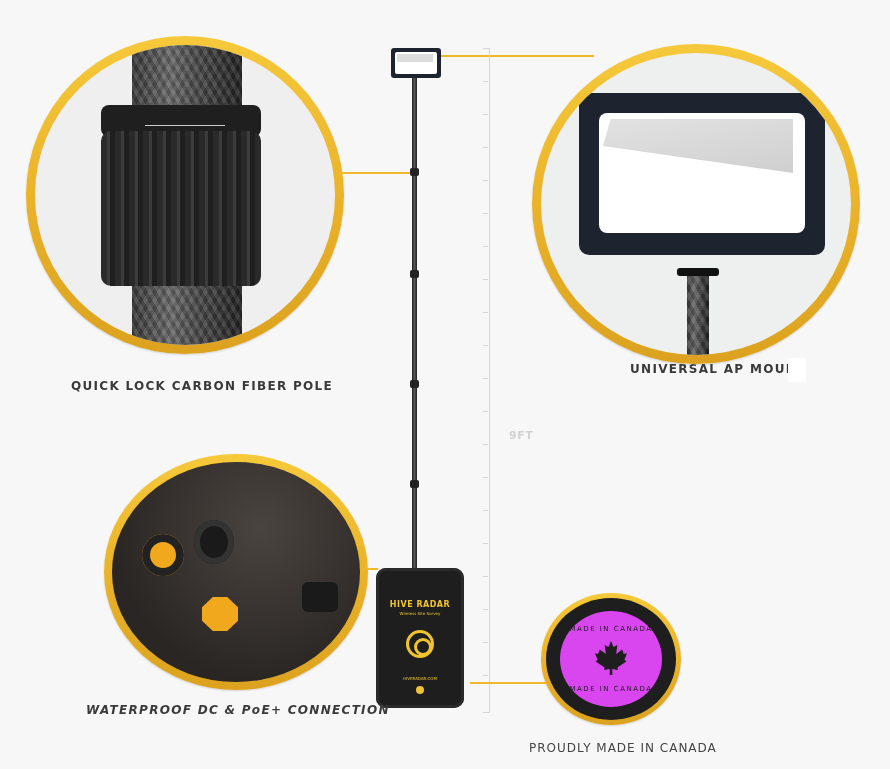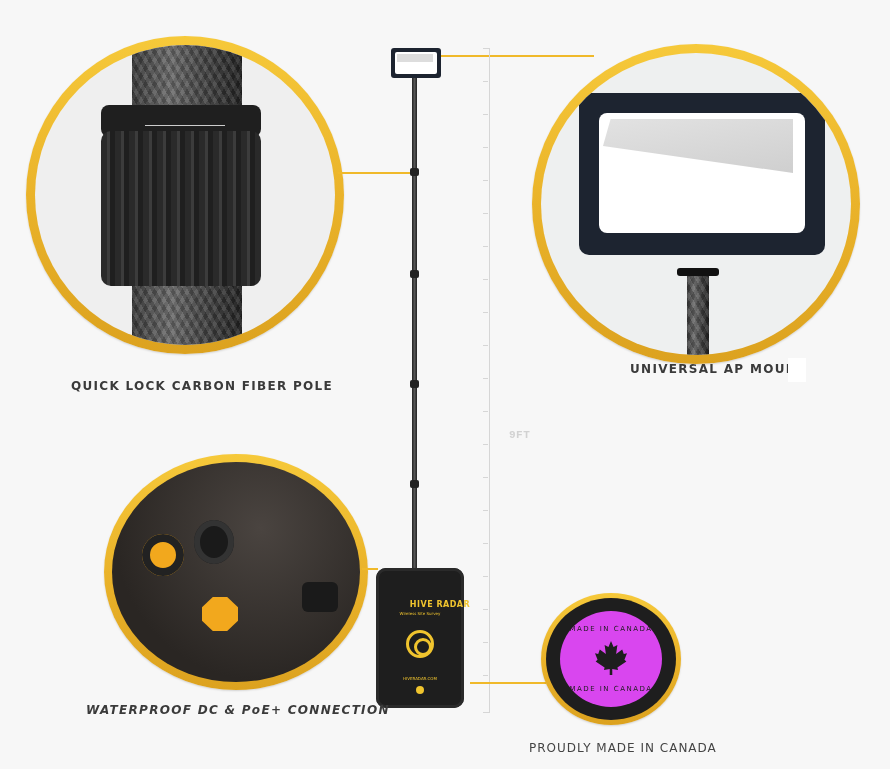--- a/index.html
+++ b/index.html
@@ -71,21 +71,21 @@
     <div class="abs" style="left:2px;top:2px;width:36px;height:8px;background:#ddd;"></div>
   </div>
 </div>
 <div class="abs" style="left:412px;top:78px;width:5px;height:500px;background:linear-gradient(90deg,#222,#555,#222);"></div>
 <div class="abs" style="left:410px;top:168px;width:9px;height:8px;background:#222;border-radius:2px;"></div>
 <div class="abs" style="left:410px;top:270px;width:9px;height:8px;background:#222;border-radius:2px;"></div>
 <div class="abs" style="left:410px;top:380px;width:9px;height:8px;background:#222;border-radius:2px;"></div>
 <div class="abs" style="left:410px;top:480px;width:9px;height:8px;background:#222;border-radius:2px;"></div>
 
 <div class="abs" style="left:376px;top:568px;width:88px;height:140px;background:#1e1e1e;border-radius:10px;box-shadow:inset 0 0 0 3px #2a2a2a;">
-  <div class="abs" style="left:0;top:32px;width:88px;text-align:center;font-size:8px;font-weight:bold;color:#f0c42e;letter-spacing:0.5px;padding-left:20px;">HIVE RADAR</div>
+  <div class="abs" style="left:0;top:32px;width:88px;text-align:center;font-size:8px;font-weight:bold;color:#f0c42e;letter-spacing:0.5px;">HIVE RADAR</div>
   <div class="abs" style="left:0;top:43px;width:88px;text-align:center;font-size:4px;color:#f0c42e;">Wireless Site Survey</div>
   <div class="abs" style="left:30px;top:62px;width:28px;height:28px;border-radius:50%;border:3px solid #f0c42e;box-sizing:border-box;">
     <div class="abs" style="left:5px;top:5px;width:12px;height:12px;border-radius:50%;border:3px solid #f0c42e;"></div>
   </div>
   <div class="abs" style="left:0;top:108px;width:88px;text-align:center;font-size:4px;color:#f0c42e;">HIVERADAR.COM</div>
   <div class="abs" style="left:40px;top:118px;width:8px;height:8px;border-radius:50%;background:#f0c42e;"></div>
 </div>
 
 <div class="abs" style="left:483px;top:48px;width:6px;height:665px;border-right:1px solid #d6d6d6;">
   <div class="abs" style="left:0;top:0;width:6px;height:1px;background:#d6d6d6;"></div>
@@ -103,21 +103,21 @@
   <div class="scale-tick" style="top:363px"></div>
     <div class="scale-tick" style="top:396px"></div>
   <div class="scale-tick" style="top:429px"></div>
     <div class="scale-tick" style="top:462px"></div>
   <div class="scale-tick" style="top:495px"></div>
     <div class="scale-tick" style="top:528px"></div>
   <div class="scale-tick" style="top:561px"></div>
     <div class="scale-tick" style="top:594px"></div>
   <div class="scale-tick" style="top:627px"></div>
 </div>
-<div class="abs" style="left:509px;top:429px;font-size:11px;font-weight:bold;color:#d2d2d2;letter-spacing:0.5px;font-family:Liberation Mono, monospace;">9FT</div>
+<div class="abs" style="left:509px;top:429px;font-size:11px;font-weight:bold;color:#d2d2d2;letter-spacing:0.5px;">9FT</div>
 
 <div class="ring" style="left:104px;top:454px;width:264px;height:236px;">
   <div class="ring-inner" style="left:8px;top:8px;width:248px;height:220px;background:radial-gradient(ellipse at 60% 30%,#4a4440,#2a2623 70%);">
     <div class="abs" style="left:30px;top:72px;width:42px;height:42px;border-radius:50%;background:#f2a81d;box-shadow:inset 0 0 0 8px #222;"></div>
     <div class="abs" style="left:82px;top:58px;width:40px;height:44px;border-radius:50%;background:#1a1a1a;box-shadow:inset 0 0 0 6px #333;"></div>
     <div class="abs" style="left:190px;top:120px;width:36px;height:30px;border-radius:6px;background:#1a1a1a;"></div>
     <div class="abs" style="left:90px;top:135px;width:36px;height:34px;background:#f2a81d;clip-path:polygon(30% 0,70% 0,100% 30%,100% 70%,70% 100%,30% 100%,0 70%,0 30%);"></div>
   </div>
 </div>
 <div class="hline" style="left:362px;top:568px;width:16px;"></div>

